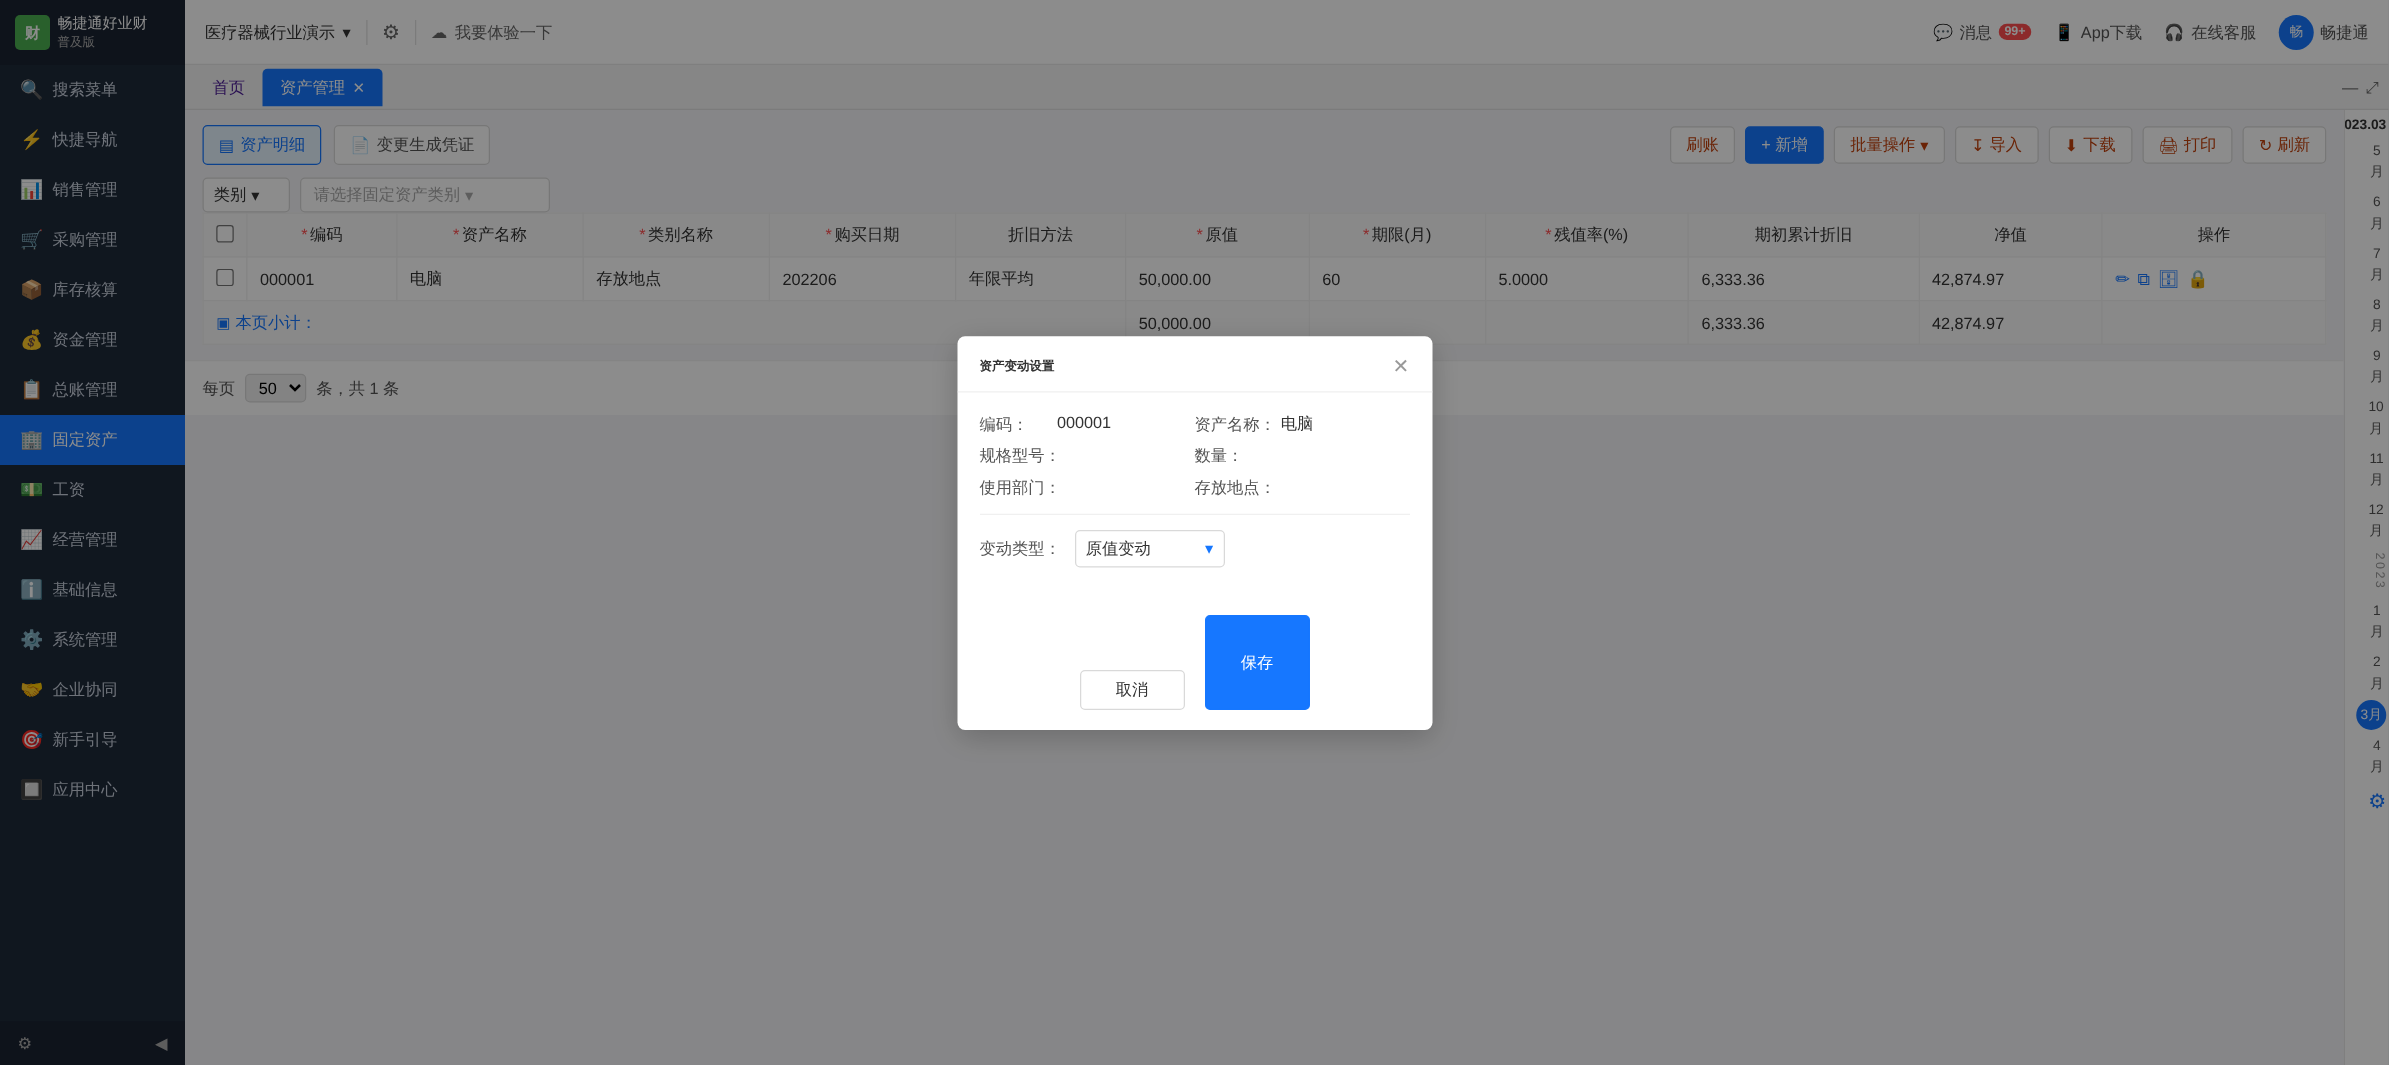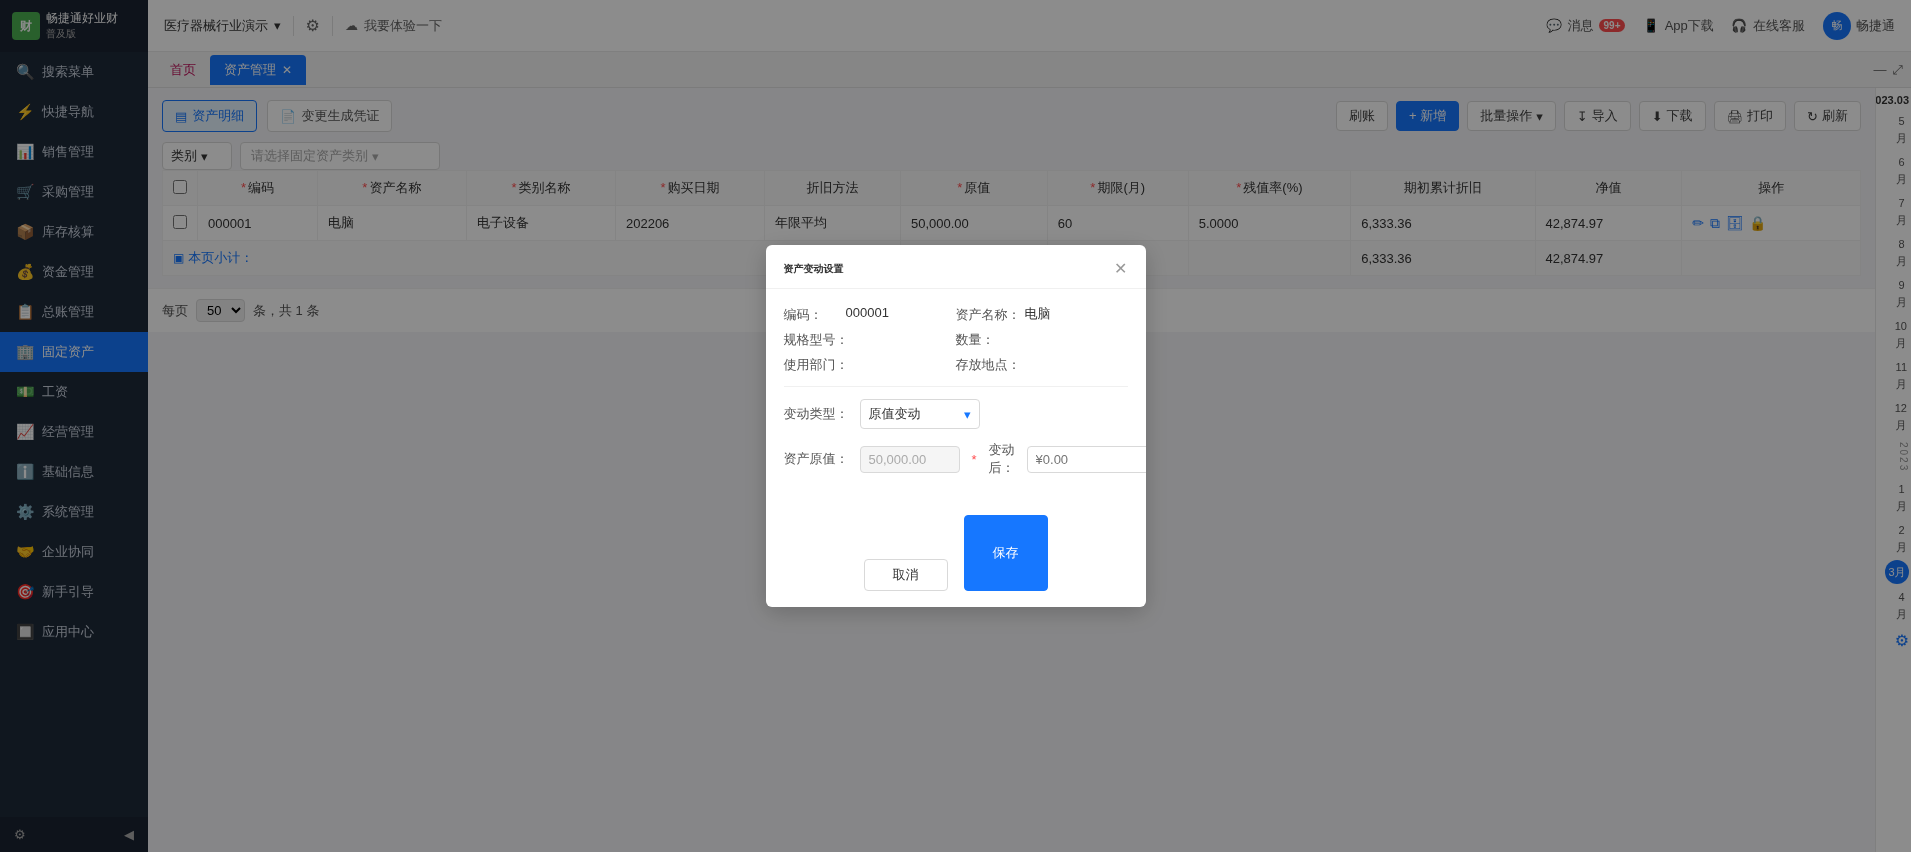--- a/index.html
+++ b/index.html
@@ -149,21 +149,21 @@
       cursor: pointer;
       gap: 6px;
       border-radius: 4px 4px 0 0;
       color: #555;
     }
     .tab.active {
       background: #1677ff;
       color: #fff;
     }
     .tab-close { font-size: 12px; cursor: pointer; }
-    .tab-home { padding: 6px 14px; color: #be185d; cursor: pointer; }
+    .tab-home { padding: 6px 14px; color: #4c1d95; cursor: pointer; }
     .tab-actions { margin-left: auto; display: flex; gap: 6px; color: #666; font-size: 16px; cursor: pointer; }
 
     
     .content {
       flex: 1;
       display: flex;
       overflow: hidden;
     }
     .content-main {
       flex: 1;
@@ -218,21 +218,21 @@
       gap: 4px;
       border: 1px solid #d9d9d9;
       background: #fff;
       color: #333;
     }
     .btn-primary {
       background: #1677ff;
       color: #fff;
       border-color: #1677ff;
     }
-    .btn-default { background: #fff; color: #404040; }
+    .btn-default { background: #fff; color: #c2410c; }
 
     
     .filter-row {
       display: flex;
       align-items: center;
       gap: 8px;
     }
     .filter-select {
       border: 1px solid #d9d9d9;
       border-radius: 4px;
@@ -662,21 +662,21 @@
               <th><span>操作</span></th>
             </tr>
           </thead>
           <tbody>
             <tr>
               <td class="checkbox-cell">
                 <input type="checkbox" class="row-check" style="">
               </td>
               <td>000001</td>
               <td>电脑</td>
-              <td>电子设备</td>
+              <td>存放地点</td>
               <td>202206</td>
               <td>年限平均</td>
               <td>50,000.00</td>
               <td>60</td>
               <td>5.0000</td>
               <td>6,333.36</td>
               <td>42,874.97</td>
               <td>
                 <div class="op-icons">
                   <span class="op-icon">✏</span>
@@ -767,26 +767,19 @@
         </div>
       </div>
       <hr class="modal-divider">
       <div class="modal-field-row">
         <span class="modal-field-label">变动类型：</span>
         <div class="modal-select">
           <span>原值变动</span>
           <span style="margin-left:auto;color:#1677ff;">▾</span>
         </div>
       </div>
-      <div class="modal-field-row">
-        <span class="modal-field-label">资产原值：</span>
-        <span class="modal-input-readonly">50,000.00</span>
-        <span style="color:#ff4d4f; margin: 0 4px;">*</span>
-        <span style="color:#555; margin-right:4px;">变动后：</span>
-        <input type="text" class="modal-input" placeholder="¥0.00" style="width: 110px;">
-      </div>
     </div>
     <div class="modal-footer">
       <button class="modal-btn-cancel">取消</button>
       <button class="modal-btn-save">保存</button>
     </div>
   </div>
 </div>
 
 </body></html>

